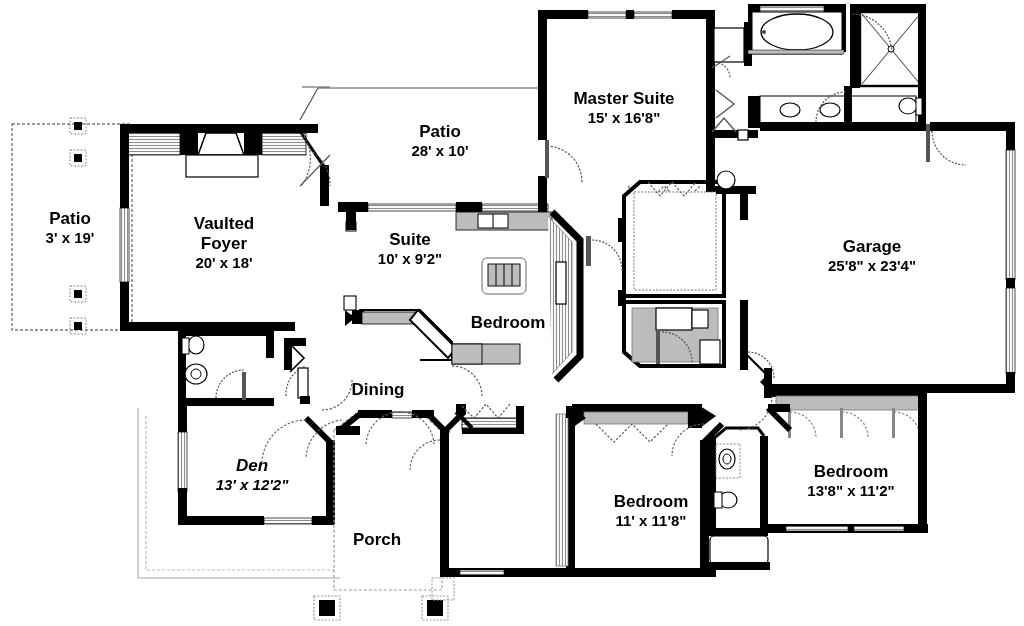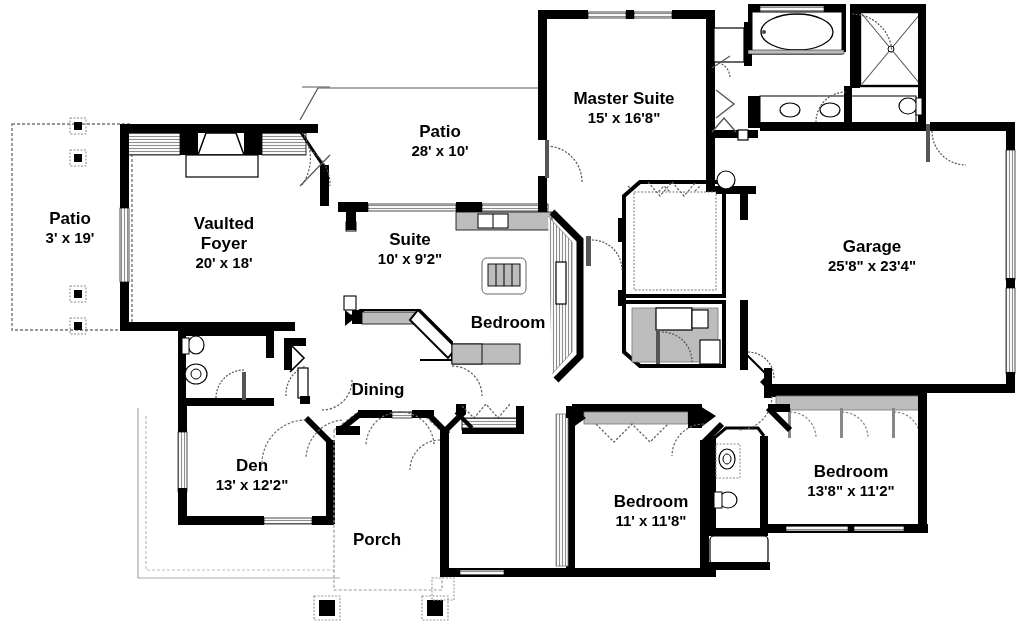--- a/index.html
+++ b/index.html
@@ -463,21 +463,21 @@
   </div>
 
   <div class="room-label lbl-sz-lg" style="left:508px; top:323px;">
     <span class="rl-name">Bedroom</span>
   </div>
 
   <div class="room-label lbl-sz-lg" style="left:378px; top:390px;">
     <span class="rl-name">Dining</span>
   </div>
 
-  <div class="room-label lbl-sz-lg" style="left:252px; top:475px;">
+  <div class="room-label lbl-sz-lg" style="left:252px; top:475px;font-style:italic;">
     <span class="rl-name">Den</span>
     <span class="rl-dim">13' x 12'2"</span>
   </div>
 
   <div class="room-label lbl-sz-lg" style="left:377px; top:540px;">
     <span class="rl-name">Porch</span>
   </div>
 
 
   <div class="room-label lbl-sz-lg" style="left:651px; top:511px;">

